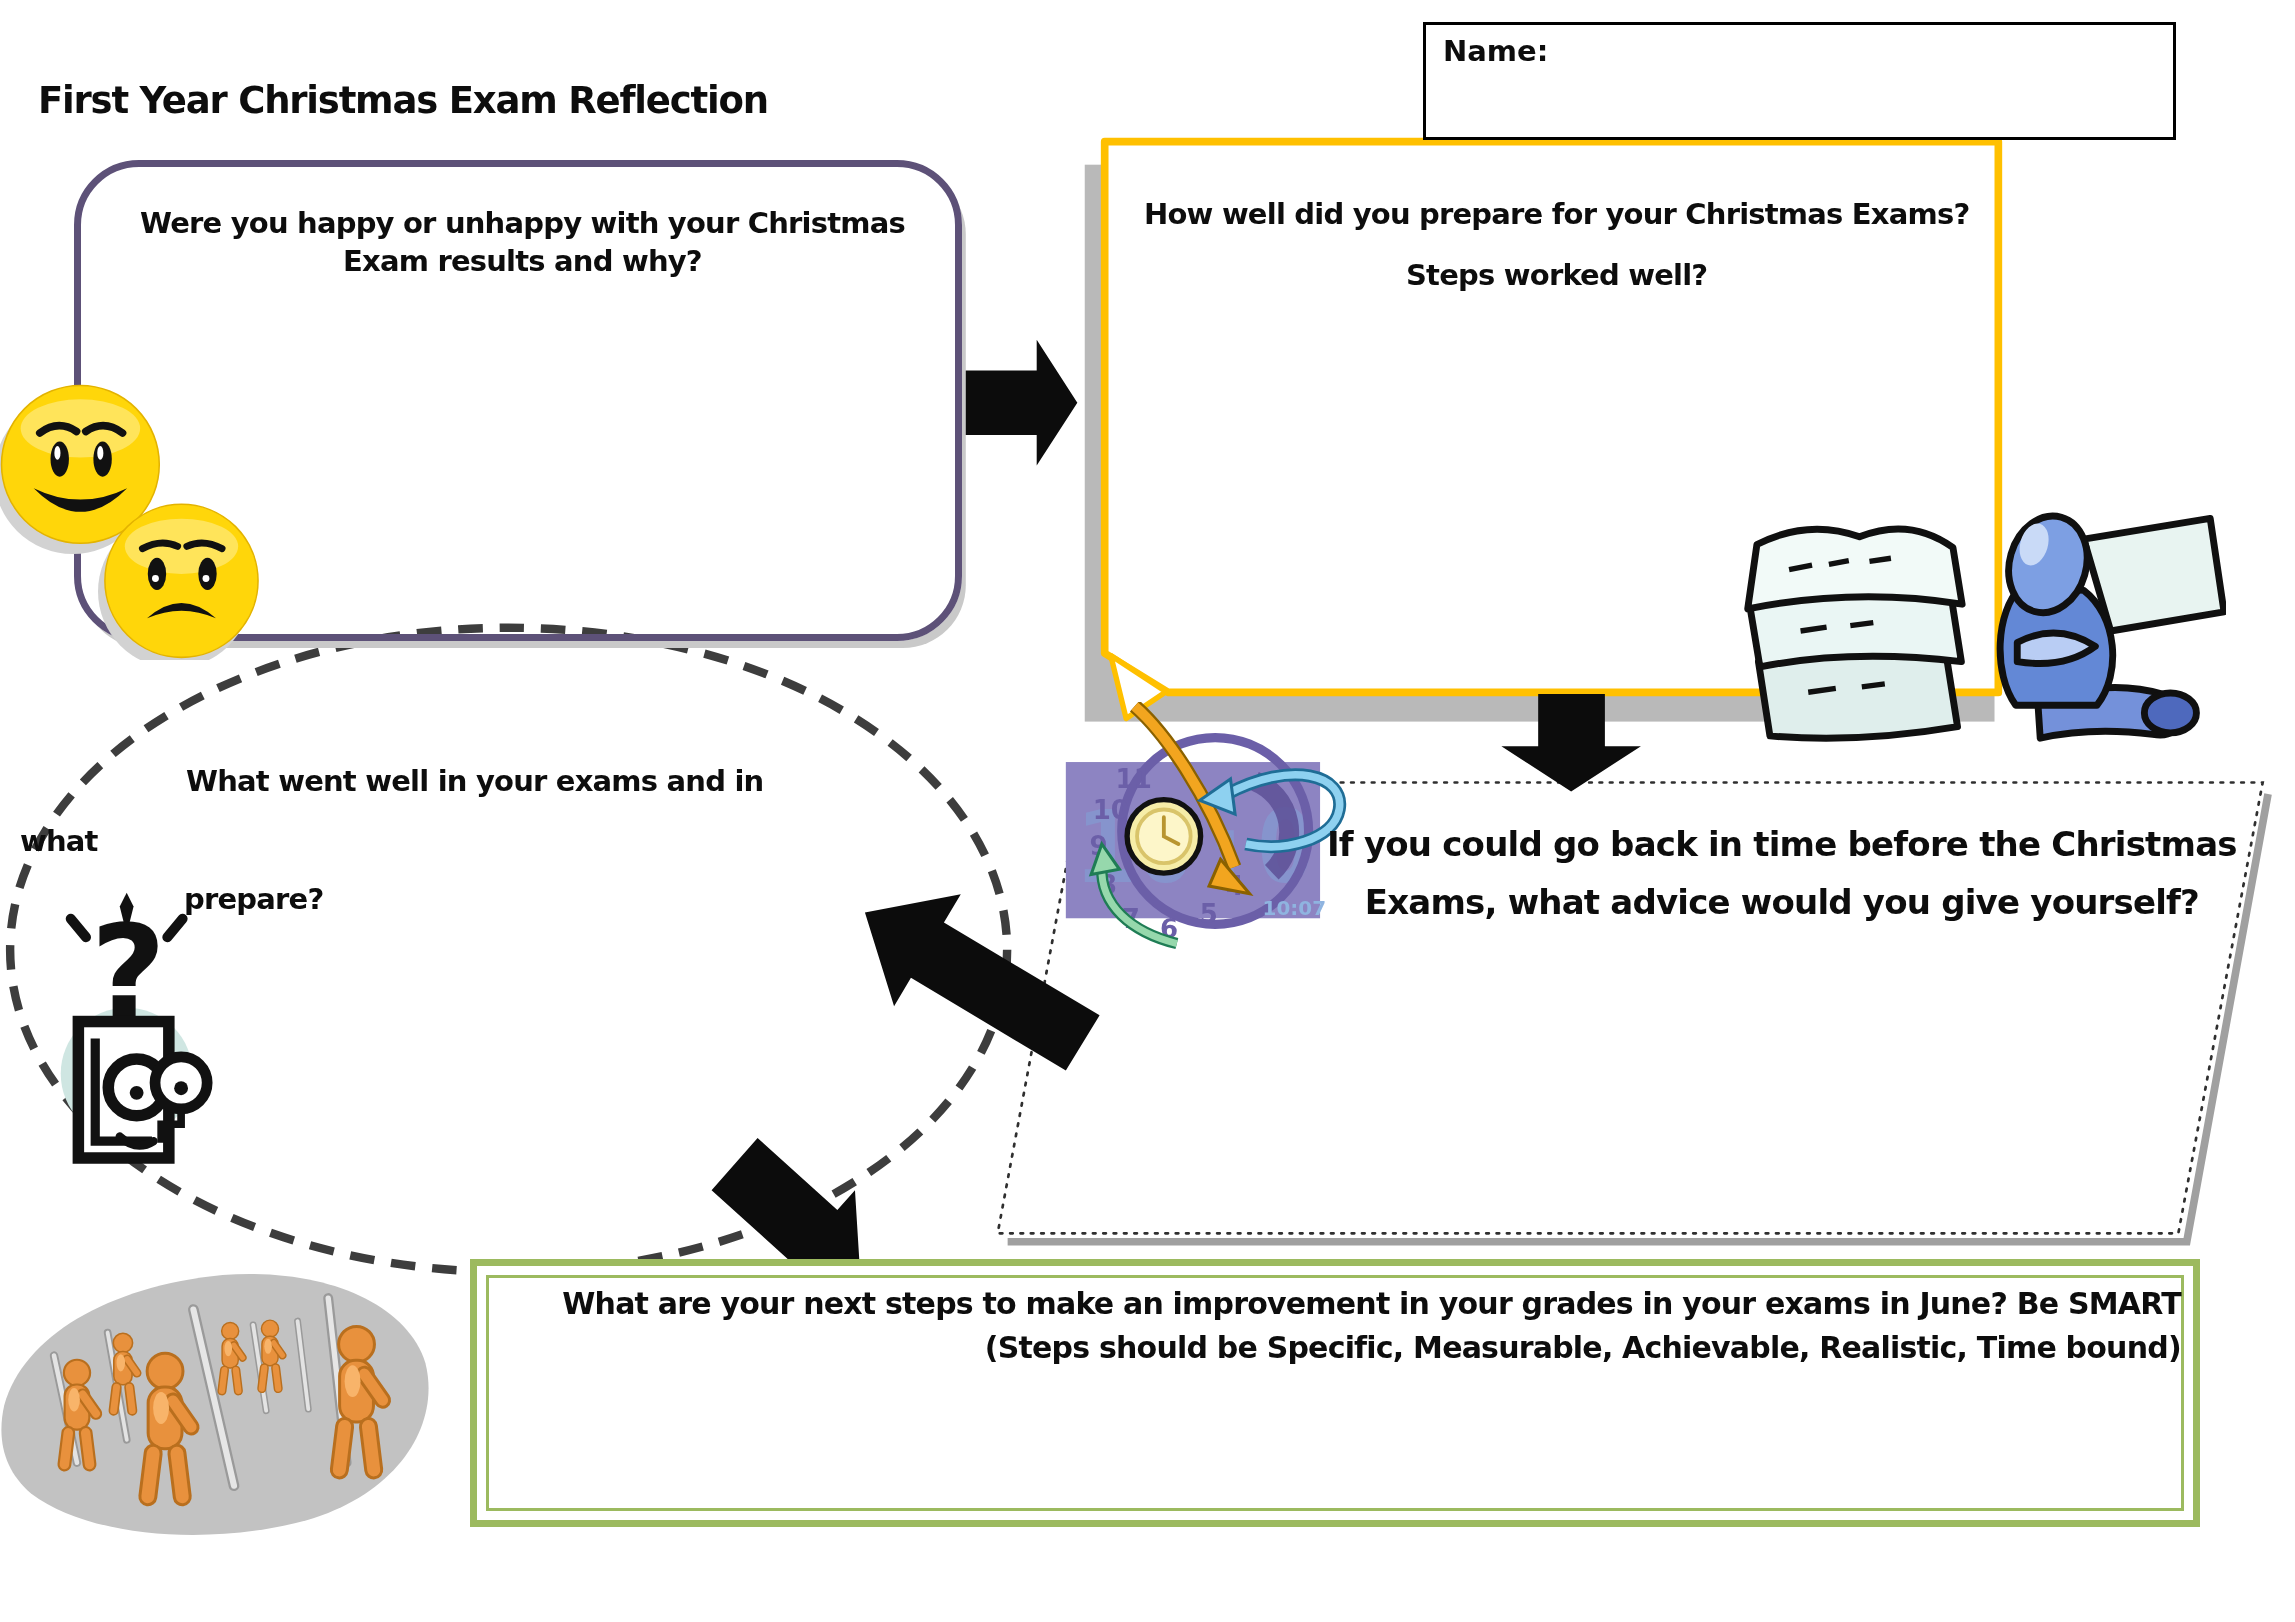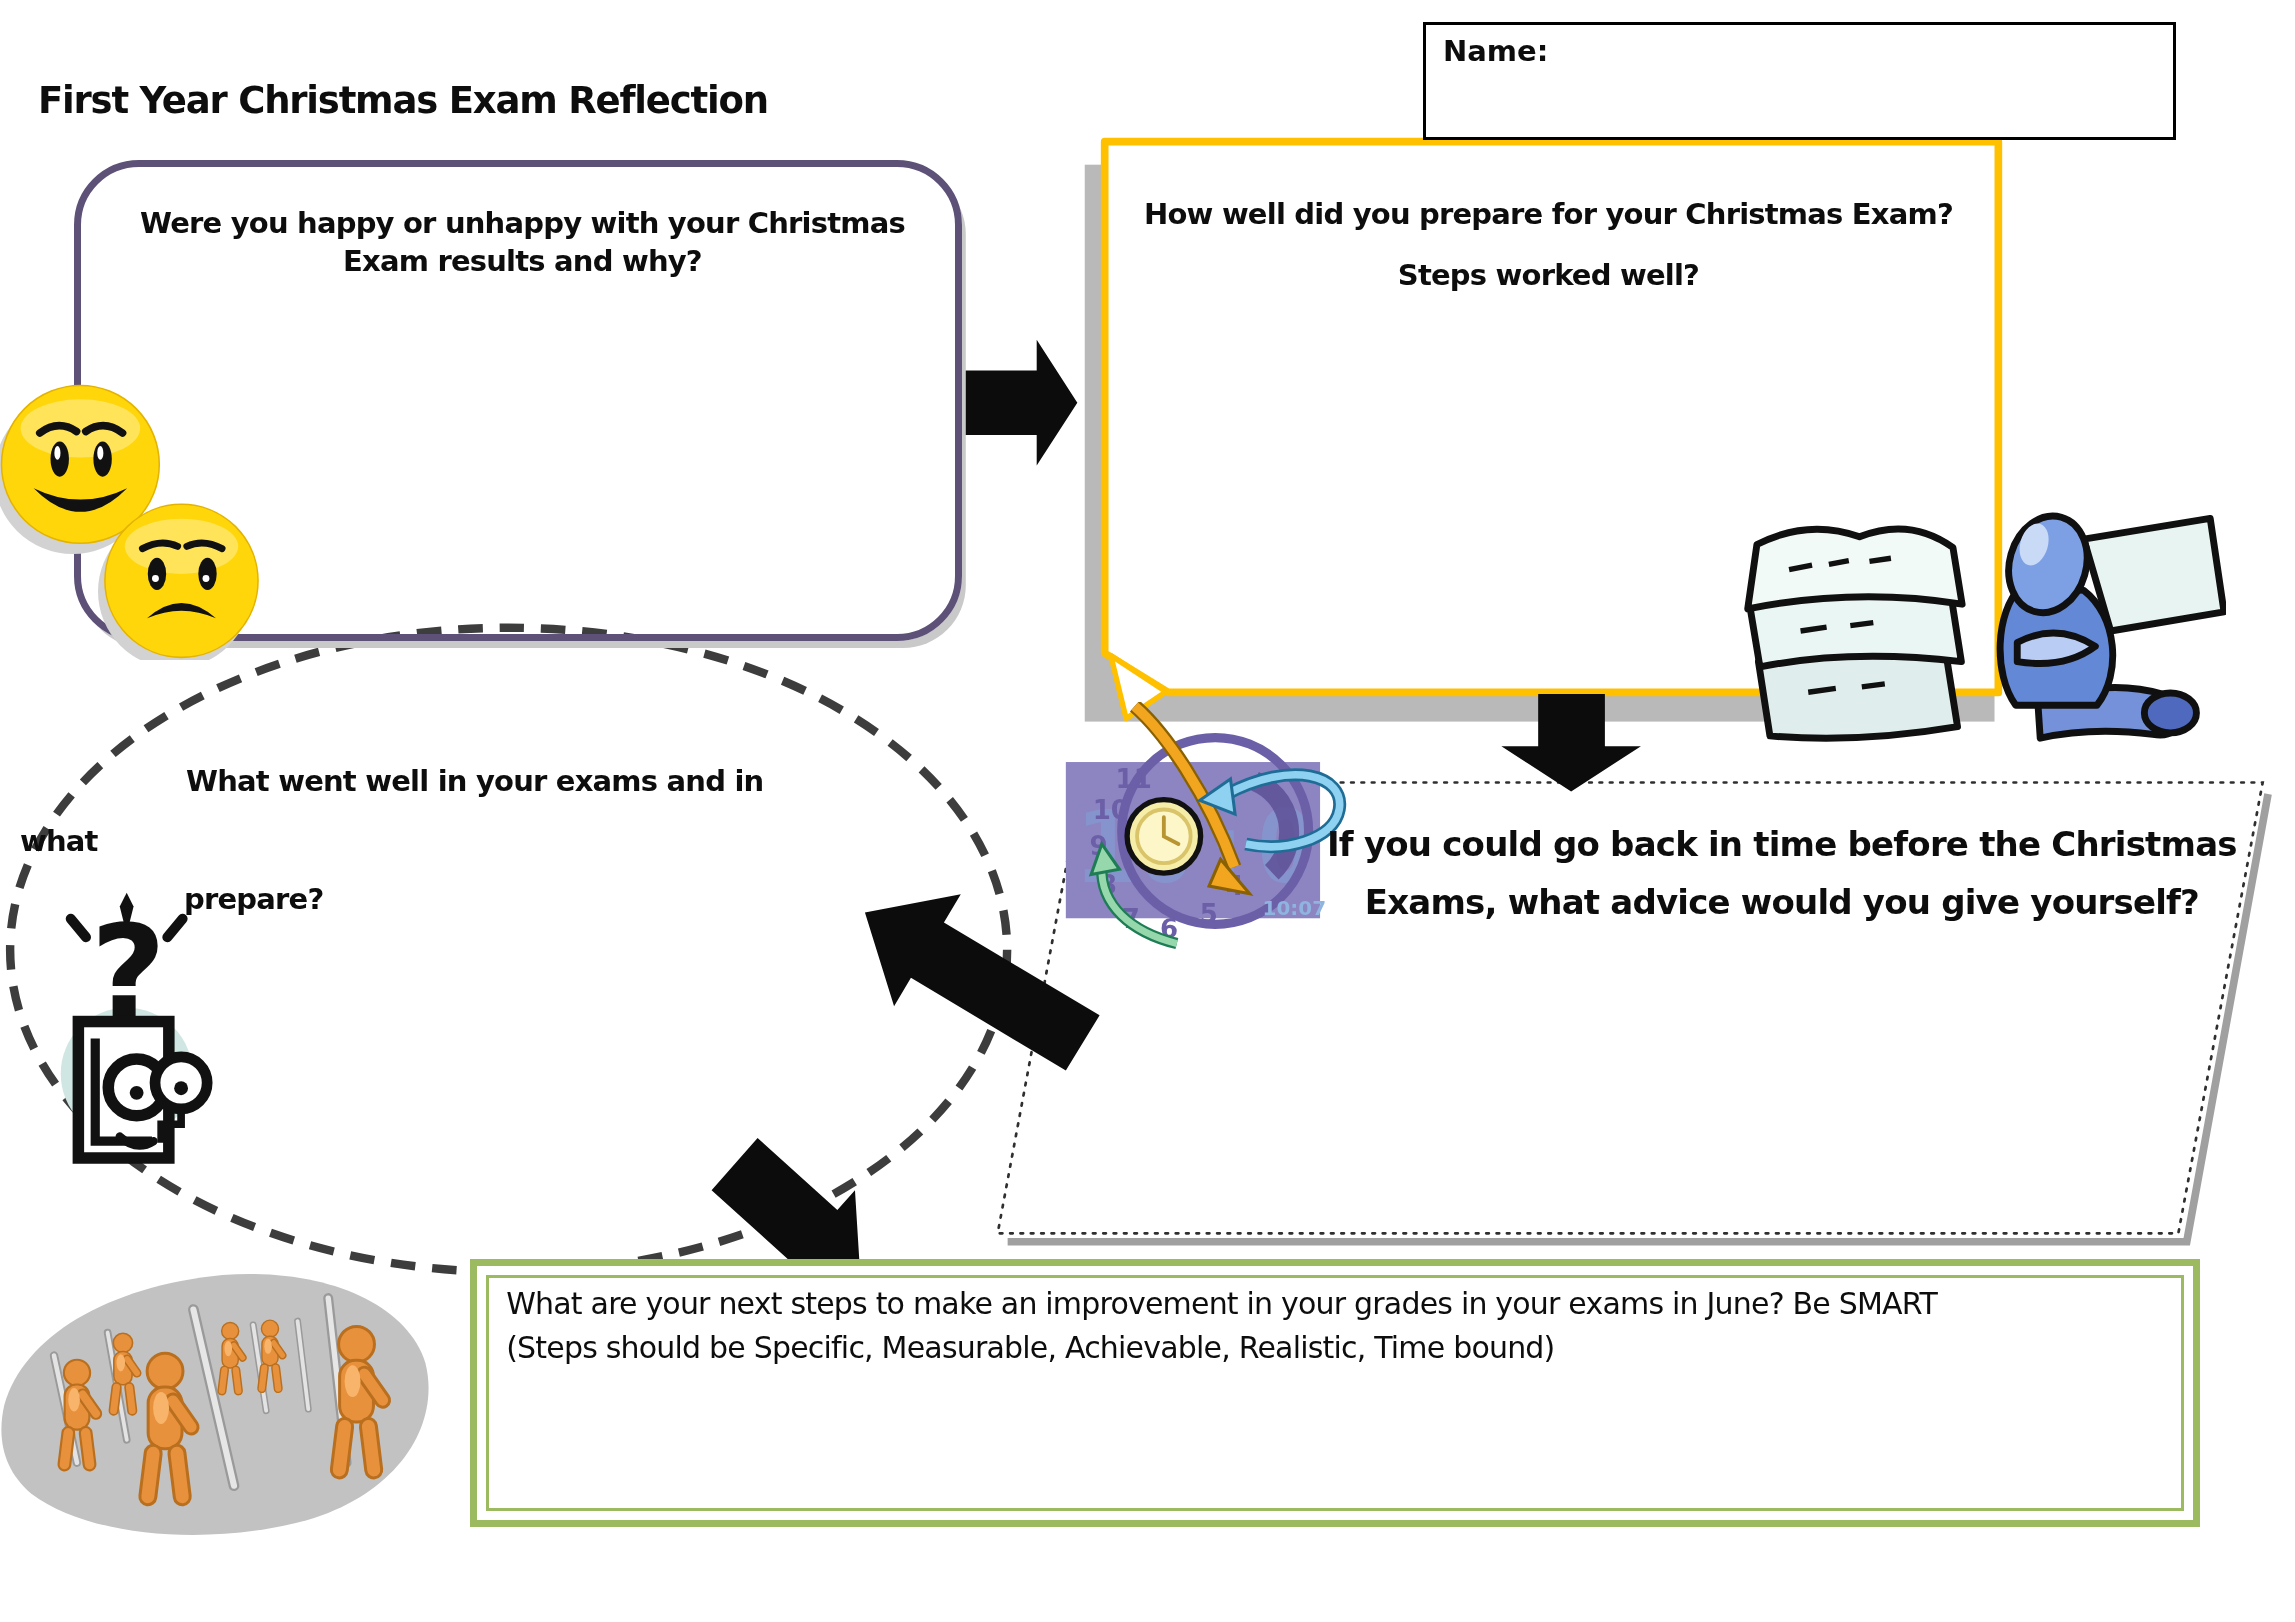--- a/index.html
+++ b/index.html
@@ -21,21 +21,21 @@
               box-shadow:6.1px 9.2px 0 -2.3px #c9c9c9;z-index:4;}
   .purple-text{left:140px;top:204px;font-size:29px;line-height:38px;z-index:9;}
   .yellow-text{left:1144px;top:184px;font-size:29px;line-height:61px;z-index:9;}
   .para-text{left:1327px;top:815px;font-size:34px;line-height:58px;z-index:9;}
   .ellipse-line1{left:186px;top:764px;font-size:29px;z-index:9;}
   .ellipse-line2{left:20px;top:824px;font-size:29px;z-index:9;}
   .ellipse-line3{left:184px;top:882px;font-size:29px;z-index:9;}
   .green-box{left:470px;top:1259px;width:1730px;height:268px;box-sizing:border-box;
              border:7px solid var(--green_border);background:#fff;z-index:7;}
   .green-inner{position:absolute;left:9.2px;top:9.2px;right:9.2px;bottom:9.2px;border:3.1px solid var(--green_border);}
-  .green-text{padding:3.8px 0 0 17px;font-size:30px;line-height:44px;font-weight:normal;letter-spacing:-0.8px;}
+  .green-text{padding:3.8px 0 0 17px;font-size:30px;line-height:44px;font-weight:bold;letter-spacing:-0.8px;text-align:right;}
   svg{display:block;}
   .z1{z-index:1}.z2{z-index:2}.z3{z-index:3}.z5{z-index:5}
 </style>
 </head>
 <body>
 
 <div class="page">
 
   <div class="abs page-title">First Year Christmas Exam Reflection</div>
 
@@ -214,21 +214,21 @@
       </div>
     </div>
   </div>
 
   <div class="abs txt purple-text">
     <div>Were you happy or unhappy with your Christmas</div>
     <div>Exam results and why?</div>
   </div>
 
   <div class="abs txt yellow-text">
-    <div>How well did you prepare for your Christmas Exam?</div>
+    <div>How well did you prepare for your Christmas Exams?</div>
     <div>Steps worked well?</div>
   </div>
 
   <div class="abs txt para-text">
     <div>If you could go back in time before the Christmas</div>
     <div>Exams, what advice would you give yourself?</div>
   </div>
 
   <div class="abs txt ellipse-line1">What went well in your exams and in</div>
   <div class="abs txt ellipse-line2">what</div>

